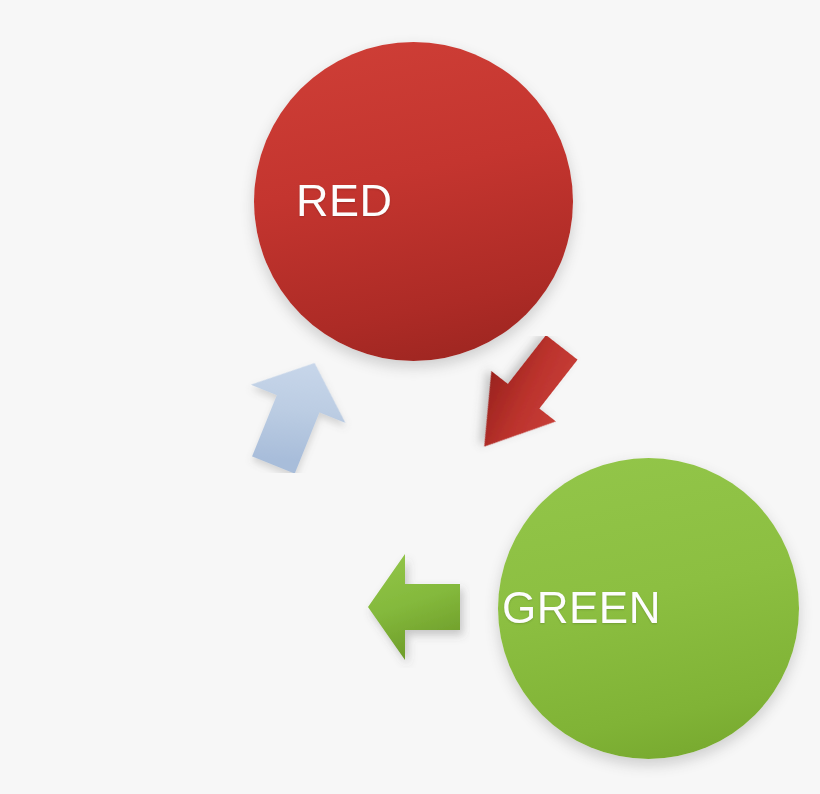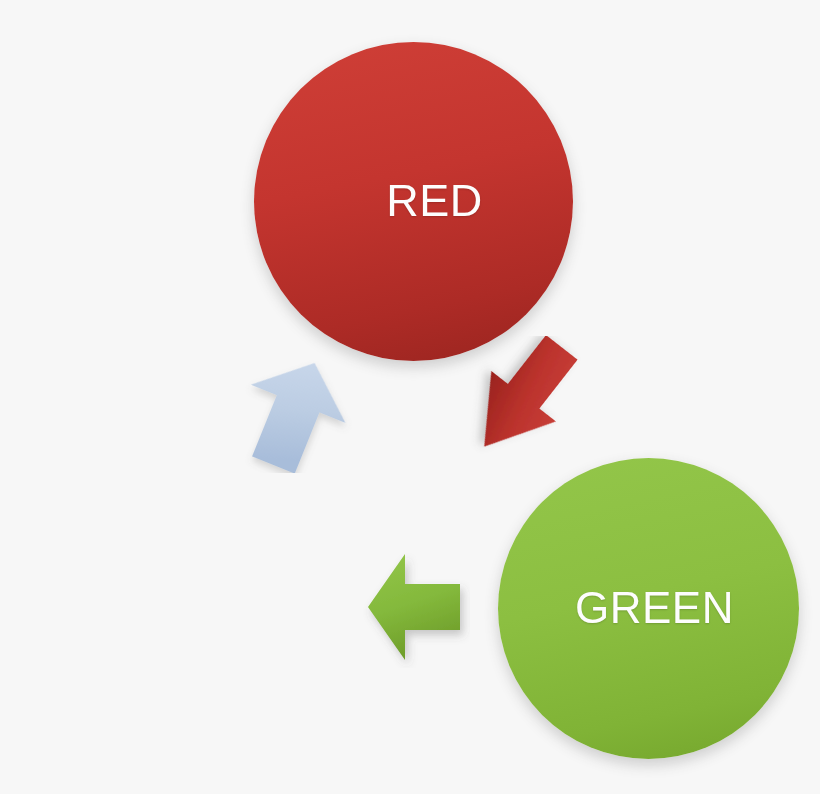--- a/index.html
+++ b/index.html
@@ -18,21 +18,20 @@
     position: relative;
     width: 820px;
     height: 794px;
     background: #f7f7f7;
   }
   .node {
     position: absolute;
     border-radius: 50%;
     display: flex;
     align-items: center;
-    justify-content: center;
     box-sizing: border-box;
     box-shadow: 0 6px 14px rgba(60,60,60,0.22);
   }
   .node-label {
     color: #fdfdfd;
     font-family: "Liberation Sans", sans-serif;
     font-weight: 400;
     letter-spacing: 0.5px;
     white-space: nowrap;
     text-shadow: 0 1px 2px rgba(0,0,0,0.16);
@@ -54,21 +53,21 @@
   
   #node-green {
     left: 498px;
     top: 458px;
     width: 301px;
     height: 301px;
     background: linear-gradient(168deg, #93c64a 0%, #8cbf41 45%, #80b336 80%, #74a52c 100%);
   }
   #node-green .node-label {
     font-size: 44px;
-    margin-left: 12px;
+    margin-left: 4px;
     margin-top: -2px;
   }
   
   #node-refactor {
     left: 16px;
     top: 449px;
     width: 318px;
     height: 318px;
     background: linear-gradient(168deg, #4189cd 0%, #3a7fc4 45%, #3171b4 80%, #2a63a3 100%);
   }

